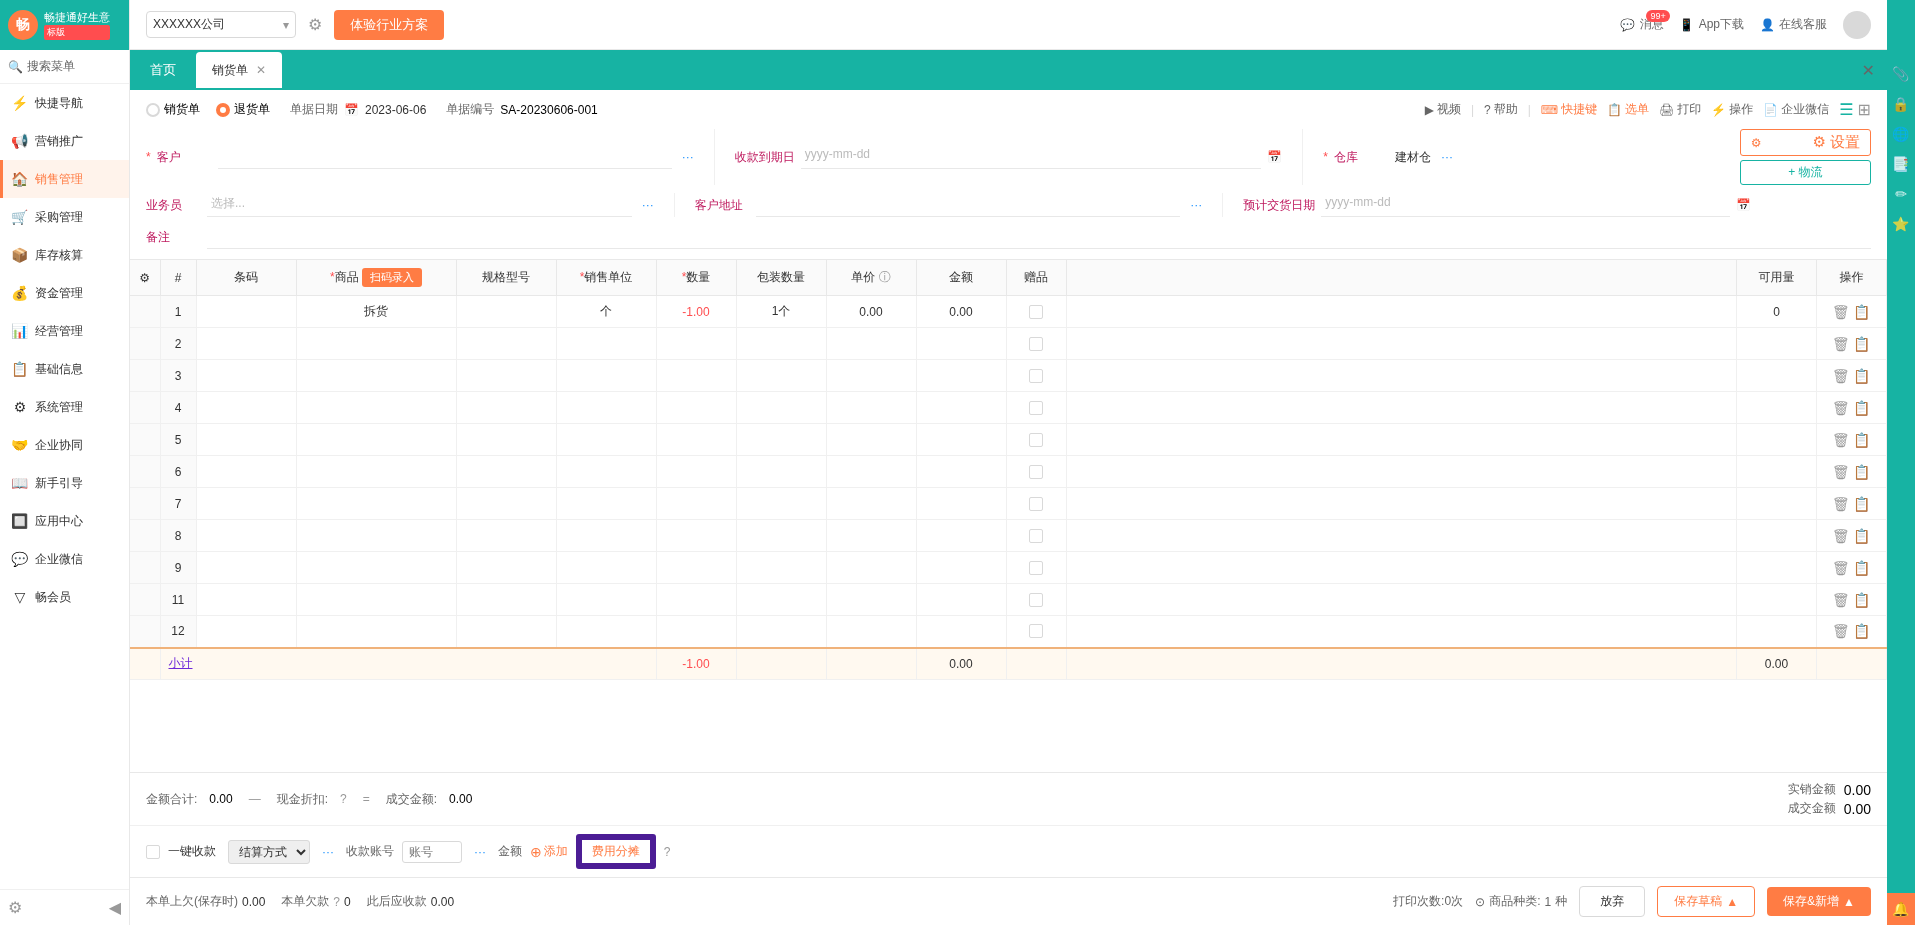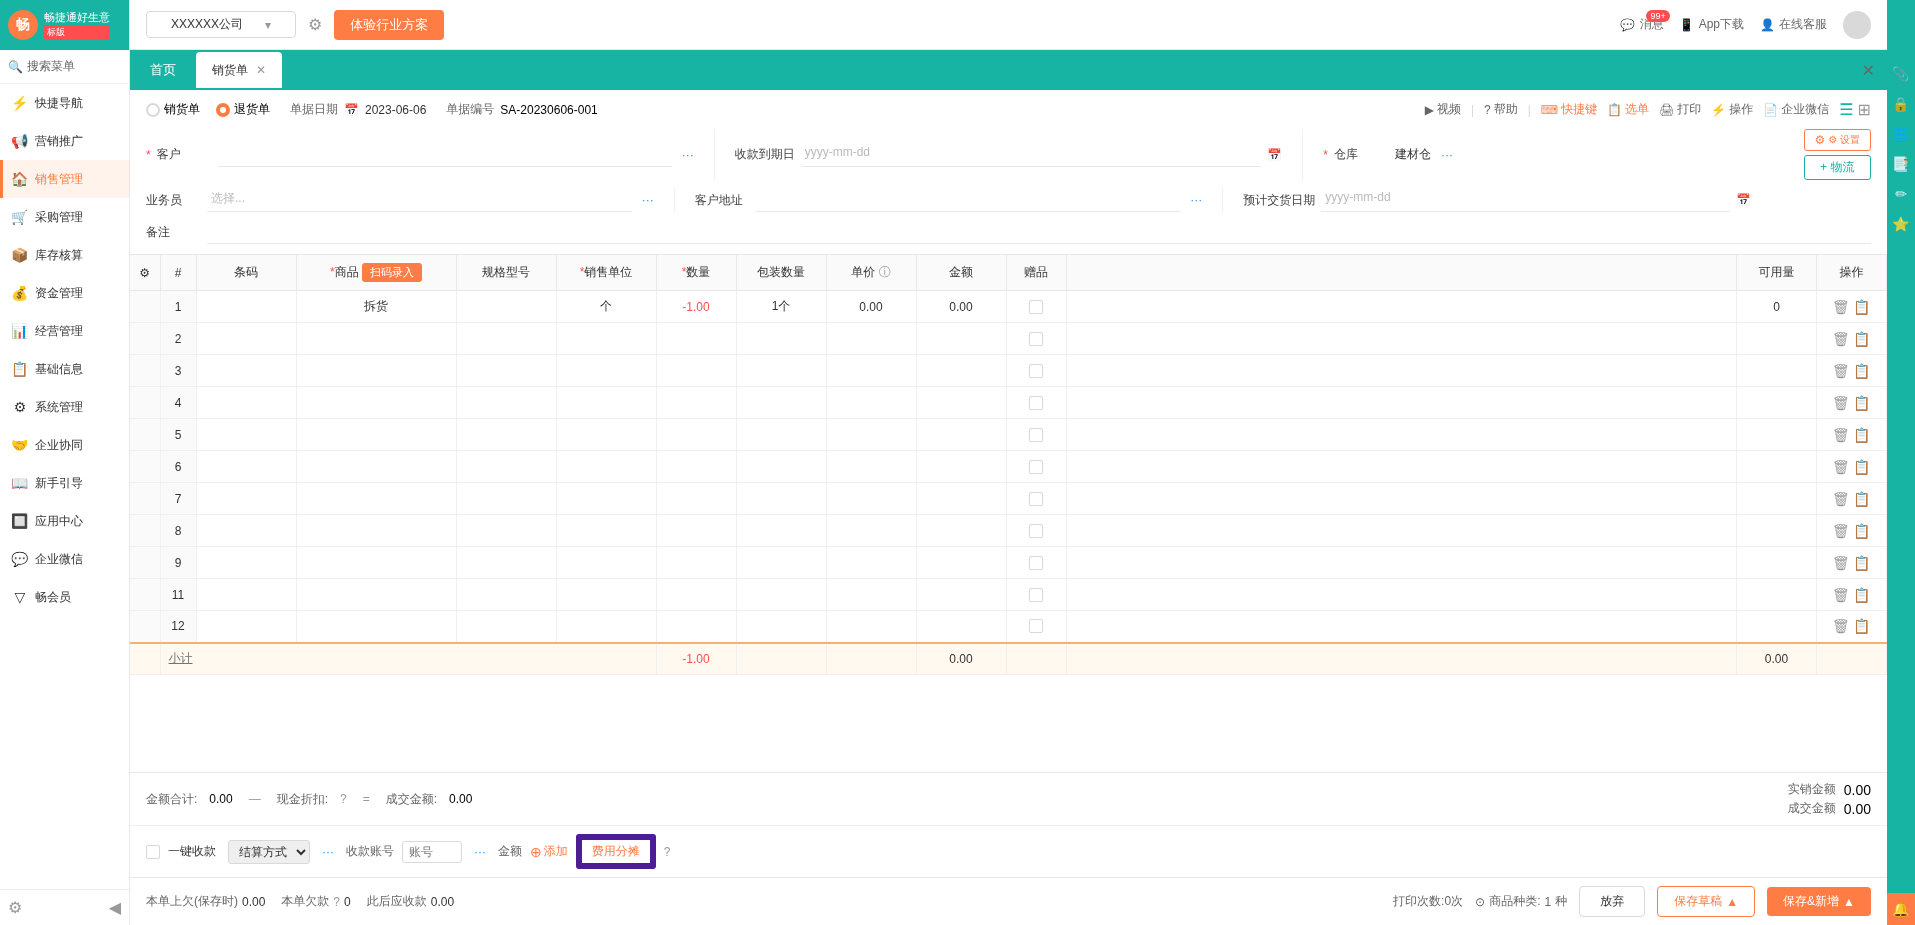--- a/index.html
+++ b/index.html
@@ -15,21 +15,21 @@
     .sidebar-item.active { background: #fff3eb; color: #ff7c44; border-left: 3px solid #ff7c44; }
     .sidebar-item-icon { width: 18px; height: 18px; display: flex; align-items: center; justify-content: center; font-size: 14px; }
     .sidebar-bottom { margin-top: auto; border-top: 1px solid #f0f0f0; padding: 8px; display: flex; justify-content: space-between; }
     .sidebar-bottom-btn { color: #999; cursor: pointer; font-size: 16px; }
 
     
     .main { flex: 1; display: flex; flex-direction: column; height: 925px; overflow: hidden; }
 
     
     .topbar { height: 50px; background: #fff; display: flex; align-items: center; padding: 0 16px; border-bottom: 1px solid #e8e8e8; gap: 12px; }
-    .company-select { display: flex; align-items: center; gap: 6px; border: 1px solid #d9d9d9; border-radius: 4px; padding: 4px 24px; cursor: pointer; min-width: 150px; }
+    .company-select { display: flex; align-items: center; gap: 6px; border: 1px solid #d9d9d9; border-radius: 4px; padding: 4px 6px; cursor: pointer; min-width: 150px; }
     .company-select-text { flex: 1; color: #333; }
     .company-select-arrow { color: #999; }
     .topbar-gear { color: #999; cursor: pointer; font-size: 16px; }
     .trial-btn { background: #ff7c44; color: white; border: none; padding: 6px 16px; border-radius: 4px; cursor: pointer; font-size: 13px; }
     .topbar-right { margin-left: auto; display: flex; align-items: center; gap: 16px; }
     .topbar-msg { display: flex; align-items: center; gap: 4px; color: #666; cursor: pointer; position: relative; }
     .badge { background: #ff4d4f; color: white; font-size: 9px; padding: 1px 4px; border-radius: 8px; position: absolute; top: -6px; right: -6px; }
     .topbar-app { display: flex; align-items: center; gap: 4px; color: #666; cursor: pointer; }
     .topbar-service { display: flex; align-items: center; gap: 4px; color: #666; cursor: pointer; }
     .avatar { width: 28px; height: 28px; background: #d9d9d9; border-radius: 50%; }
@@ -93,21 +93,21 @@
     .print-info { color: #666; }
     .product-type { color: #666; display: flex; align-items: center; gap: 4px; }
     .abandon-btn { border: 1px solid #d9d9d9; background: white; color: #333; padding: 6px 20px; border-radius: 4px; cursor: pointer; }
     .save-draft-btn { border: 1px solid #ff7c44; background: white; color: #ff7c44; padding: 6px 16px; border-radius: 4px; cursor: pointer; display: flex; align-items: center; gap: 4px; }
     .save-new-btn { background: #ff7c44; color: white; border: none; padding: 6px 16px; border-radius: 4px; cursor: pointer; display: flex; align-items: center; gap: 4px; }
 
     
     .right-panel { width: 28px; background: #17b3a3; display: flex; flex-direction: column; align-items: center; padding-top: 60px; gap: 2px; }
     .right-panel-icon { color: white; font-size: 14px; cursor: pointer; padding: 6px 0; opacity: 0.8; }
     .right-panel-orange { background: #ff7c44; width: 28px; display: flex; align-items: center; justify-content: center; padding: 8px 0; cursor: pointer; }
-    .f-label { color: #404040; white-space: nowrap; min-width: 55px; }
+    .f-label { color: #be185d; white-space: nowrap; min-width: 55px; }
     .f-dots { color: #1890ff; margin-left: 4px; cursor: pointer; }
 
     .table-container { overflow-y: auto; flex: 1; }
   </style>
 </head>
 <body>
 
 <div class="sidebar">
   <div class="sidebar-logo">
     <div class="sidebar-logo-icon">畅</div>
@@ -300,21 +300,21 @@
         </div>
 
         <div style="flex:1; display:flex; align-items:center; gap:6px; padding-left:20px; border-left:1px solid #f0f0f0; position:relative;">
           <span style="color:#ff4d4f;">*</span>
           <span class="f-label">仓库</span>
           <span style="color:#333;">建材仓</span>
           <span class="f-dots">···</span>
           <div style="margin-left:auto; display:flex; flex-direction:column; gap:4px;">
             <button style="border:1px solid #ff7c44; background:white; color:#ff7c44; padding:3px 10px; border-radius:3px; cursor:pointer; font-size:12px; display:flex; align-items:center; gap:3px;">
               <span>⚙</span>
-              <span style="font-size:10px;">⚙ 设置</span>
+              <span style="font-size:15px;margin-left:48px;">⚙ 设置</span>
             </button>
             <button style="border:1px solid #17b3a3; background:white; color:#17b3a3; padding:3px 10px; border-radius:3px; cursor:pointer; font-size:12px;">
               <span>+ 物流</span>
             </button>
           </div>
         </div>
       </div>
 
       <div style="display:flex; gap:0; margin-bottom:8px;">
 
@@ -652,21 +652,21 @@
                 <td>
                   <div class="action-cell">
                     <span class="action-icon">🗑</span>
                     <span class="action-icon">📋</span>
                   </div>
                 </td>
               </tr>
 
             <tr class="subtotal-row">
               <td></td>
-              <td colspan="5" style="text-align:left; padding-left:8px; color:#737373; font-weight:500;text-decoration:underline;">小计</td>
+              <td colspan="5" style="text-align:left; padding-left:8px; color:#6d28d9; font-weight:500;text-decoration:underline;">小计</td>
               <td><span class="cell-red">-1.00</span></td>
               <td></td>
               <td></td>
               <td>0.00</td>
               <td></td>
               <td></td>
               <td>0.00</td>
               <td></td>
             </tr>
           </tbody>

